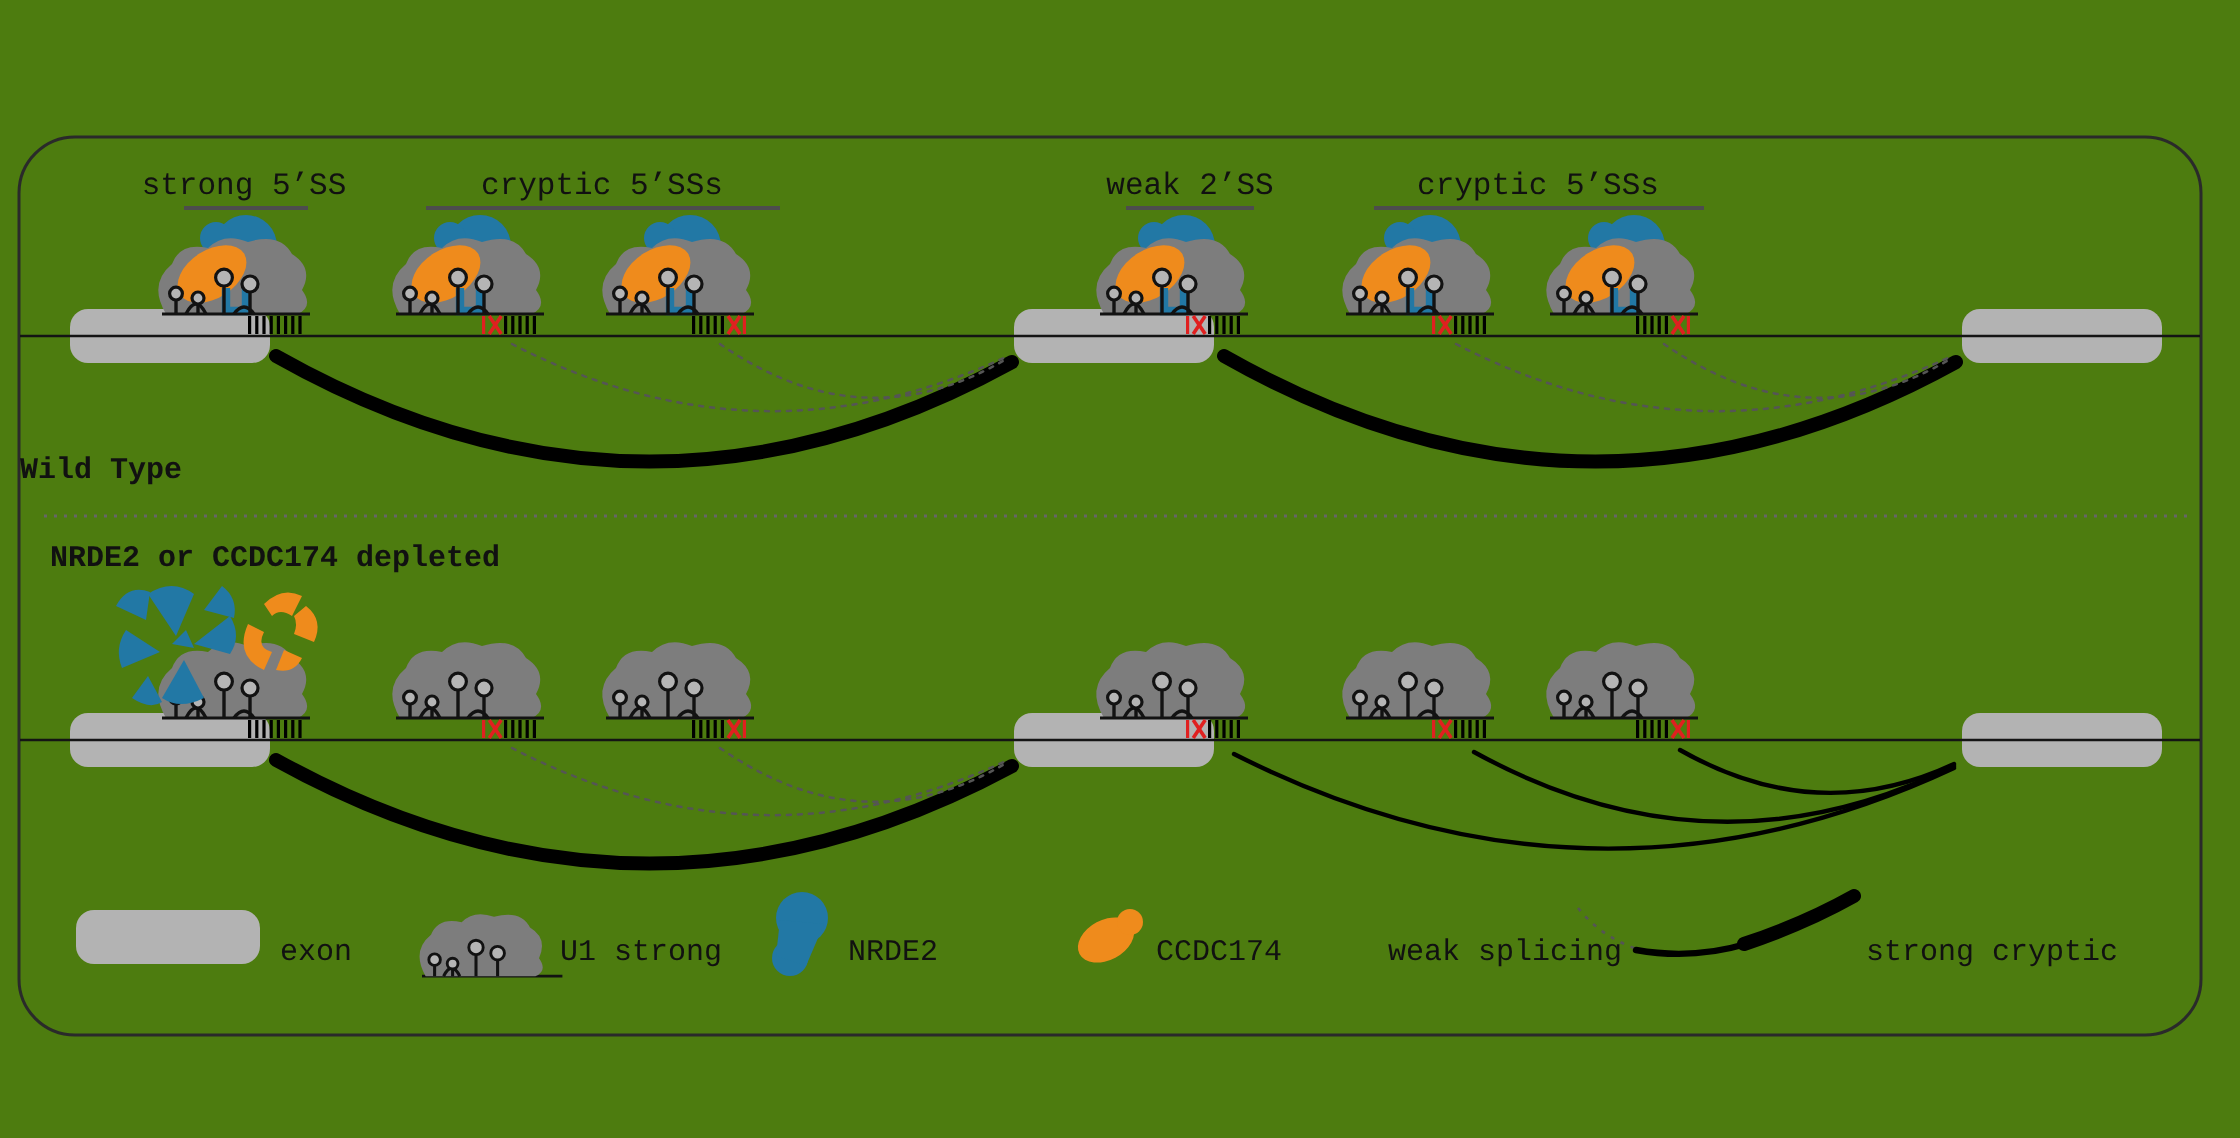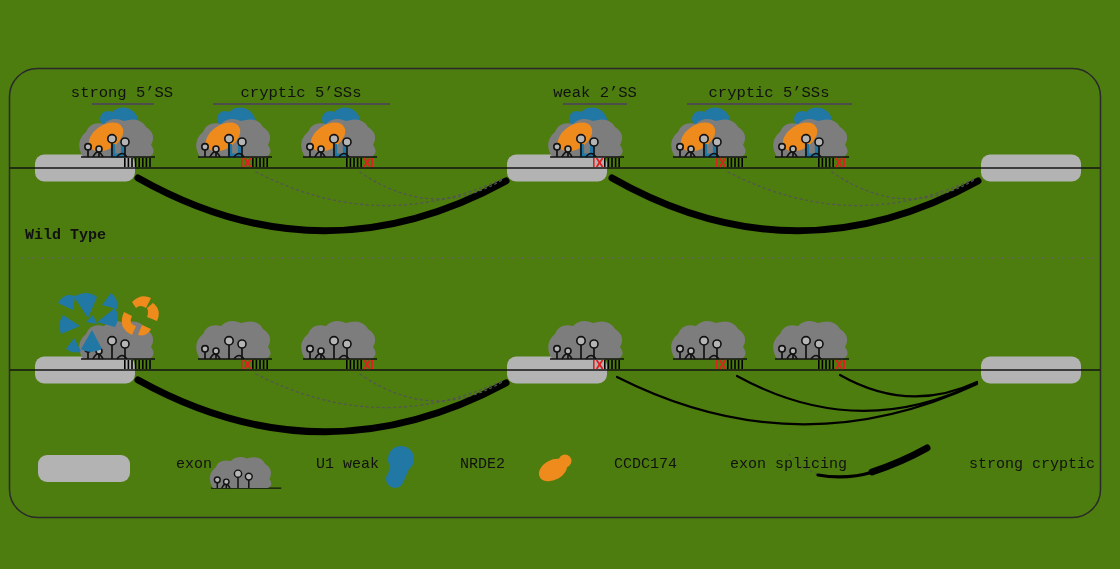--- a/index.html
+++ b/index.html
@@ -2,32 +2,32 @@
 <html><head>
 <meta charset="utf-8">
 <style>
   html,body{margin:0;padding:0;background:#ffffff;}
   #fig{position:relative;width:1120px;height:569px;background:#4d7c0f;overflow:hidden;
        font-family:Liberation Mono, monospace;color:#111;}
   #canvas{position:absolute;left:0;top:0;}
   .site-label{position:absolute;font-size:15.5px;text-align:center;white-space:nowrap;}
   .underline{position:absolute;height:2px;background:#4d4d4d;}
   .section-label{position:absolute;font-size:15px;font-weight:bold;white-space:nowrap;}
-  .legend-label{position:absolute;font-size:15px;top:456px;white-space:nowrap;margin-left:36px;}
+  .legend-label{position:absolute;font-size:15px;top:468px;white-space:nowrap;}
 
   .lbl-strong{left:52px;top:84px;width:140px;}
   .ul-strong{left:92px;top:103px;width:62px;}
   .lbl-cryptic-left{left:231px;top:84px;width:140px;}
   .ul-cryptic-left{left:213px;top:103px;width:177px;}
   .lbl-weak{left:525px;top:84px;width:140px;}
   .ul-weak{left:563px;top:103px;width:64px;}
   .lbl-cryptic-right{left:699px;top:84px;width:140px;}
   .ul-cryptic-right{left:687px;top:103px;width:165px;}
 
-  .lbl-wildtype{left:25px;top:227px;}
+  .lbl-wildtype{left:10px;top:227px;}
   .lbl-depleted{left:25px;top:271px;}
 
   .lg-exon{left:140px;}
   .lg-u1{left:280px;}
   .lg-nrde2{left:424px;}
   .lg-ccdc174{left:578px;}
   .lg-weak{left:694px;}
   .lg-strong{left:933px;}
 </style>
 </head>
@@ -480,20 +480,21 @@
   <div class="site-label lbl-strong">strong 5’SS</div>
   <div class="underline ul-strong"></div>
   <div class="site-label lbl-cryptic-left">cryptic 5’SSs</div>
   <div class="underline ul-cryptic-left"></div>
   <div class="site-label lbl-weak">weak 2’SS</div>
   <div class="underline ul-weak"></div>
   <div class="site-label lbl-cryptic-right">cryptic 5’SSs</div>
   <div class="underline ul-cryptic-right"></div>
 
   <div class="section-label lbl-wildtype">Wild Type</div>
+  <div class="section-label lbl-depleted">NRDE2 or CCDC174 depleted</div>
 
   <div class="legend-label lg-exon">exon</div>
-  <div class="legend-label lg-u1">U1 weak</div>
+  <div class="legend-label lg-u1">U1 strong</div>
   <div class="legend-label lg-nrde2">NRDE2</div>
   <div class="legend-label lg-ccdc174">CCDC174</div>
-  <div class="legend-label lg-weak">exon splicing</div>
+  <div class="legend-label lg-weak">weak splicing</div>
   <div class="legend-label lg-strong">strong cryptic</div>
 </div>
 
 </body></html>

